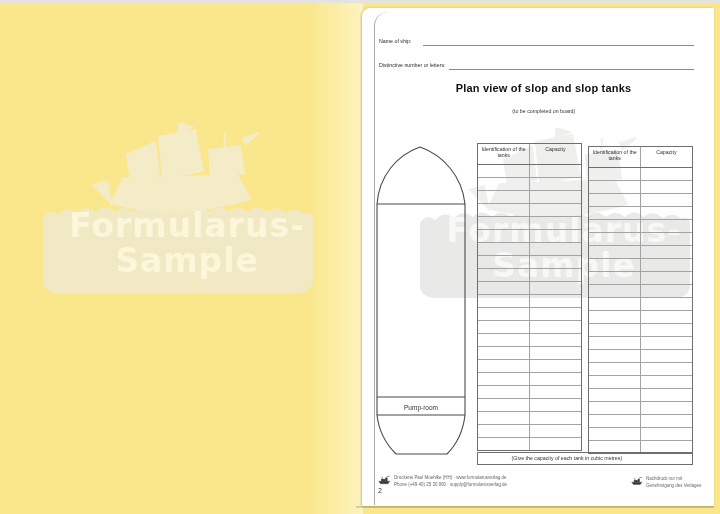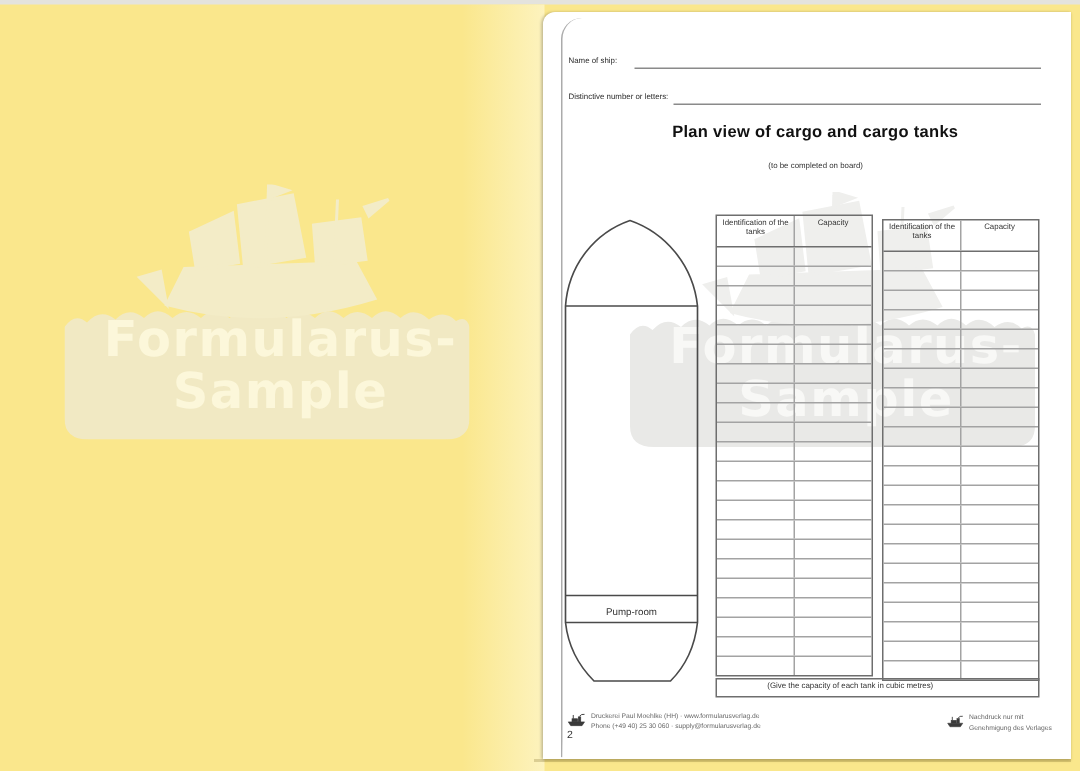--- a/index.html
+++ b/index.html
@@ -128,21 +128,21 @@
     <div class="abs fldlabel" style="left:4px;top:26px;width:60px;">
       <span class="fit75L">Name of ship:</span>
     </div>
     <div class="abs rule" style="left:48px;top:33px;width:271px;"></div>
 
     <div class="abs fldlabel" style="left:4px;top:50px;width:90px;">
       <span class="fit75L">Distinctive number or letters:</span>
     </div>
     <div class="abs rule" style="left:74px;top:57px;width:245px;"></div>
 
-    <div class="abs title">Plan view of cargo and cargo tanks</div>
+    <div class="abs title">Plan view of slop and slop tanks</div>
     <div class="abs subtitle">
       <span class="fit75">(to be completed on board)</span>
     </div>
 
     <svg class="abs" style="left:0;top:130px;" width="96" height="318" viewBox="0 0 96 318">
       <g fill="none" stroke="var(--outline_gray)" stroke-width="1.1">
         <path d="M2,62 C4,34 22,13 45,5 C68,13 87,34 90,62 L90,273 C88,291 80,304 72,312 L21,312 C13,304 4,291 2,273 Z"></path>
         <line x1="2" y1="62" x2="90" y2="62"></line>
         <line x1="2" y1="255" x2="90" y2="255"></line>
         <line x1="2" y1="273" x2="90" y2="273"></line>

